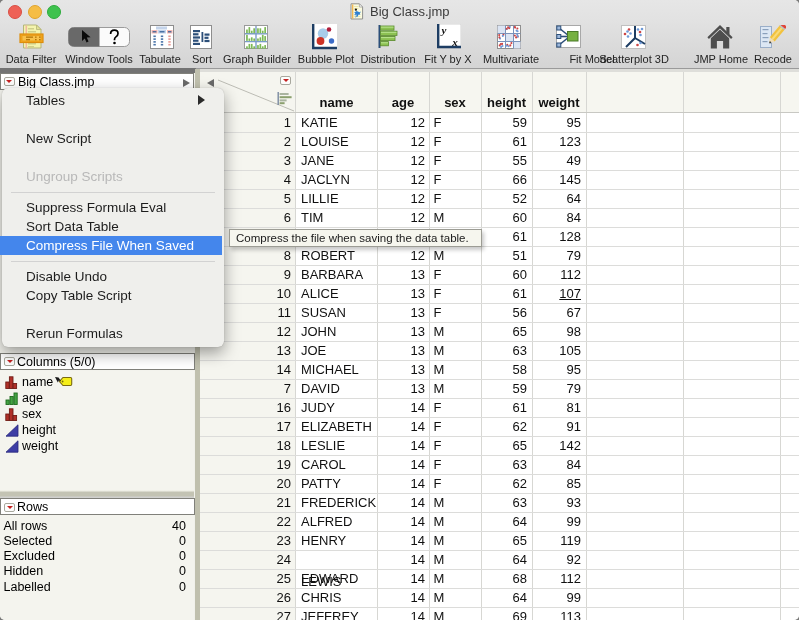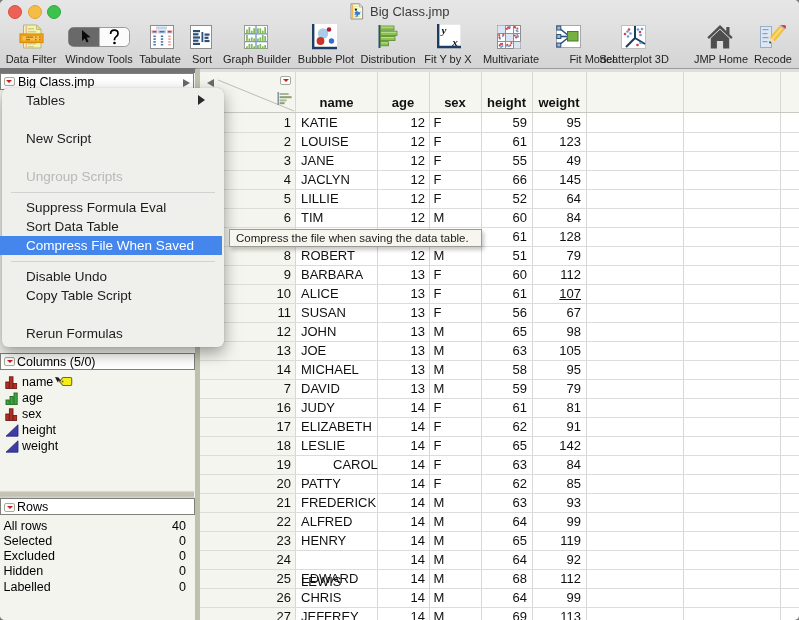--- a/index.html
+++ b/index.html
@@ -458,21 +458,21 @@
 <div class="abs cell num" style="left:530px;top:417px;width:51px;">91</div>
 <div class="abs hrow" style="top:435.5px;"></div>
 <div class="abs cell num" style="left:200px;top:436px;width:91px;">18</div>
 <div class="abs cell" style="left:301px;top:436px;width:75px;">LESLIE</div>
 <div class="abs cell num" style="left:380px;top:436px;width:45px;">14</div>
 <div class="abs cell" style="left:433.5px;top:436px;width:40px;">F</div>
 <div class="abs cell num" style="left:480px;top:436px;width:47px;">65</div>
 <div class="abs cell num" style="left:530px;top:436px;width:51px;">142</div>
 <div class="abs hrow" style="top:454.5px;"></div>
 <div class="abs cell num" style="left:200px;top:455px;width:91px;">19</div>
-<div class="abs cell" style="left:301px;top:455px;width:75px;margin-left:32px;">CAROL</div>
+<div class="abs cell" style="left:301px;top:455px;width:75px;">CAROL</div>
 <div class="abs cell num" style="left:380px;top:455px;width:45px;">14</div>
 <div class="abs cell" style="left:433.5px;top:455px;width:40px;">F</div>
 <div class="abs cell num" style="left:480px;top:455px;width:47px;">63</div>
 <div class="abs cell num" style="left:530px;top:455px;width:51px;">84</div>
 <div class="abs hrow" style="top:473.5px;"></div>
 <div class="abs cell num" style="left:200px;top:474px;width:91px;">20</div>
 <div class="abs cell" style="left:301px;top:474px;width:75px;">PATTY</div>
 <div class="abs cell num" style="left:380px;top:474px;width:45px;">14</div>
 <div class="abs cell" style="left:433.5px;top:474px;width:40px;">F</div>
 <div class="abs cell num" style="left:480px;top:474px;width:47px;">62</div>

